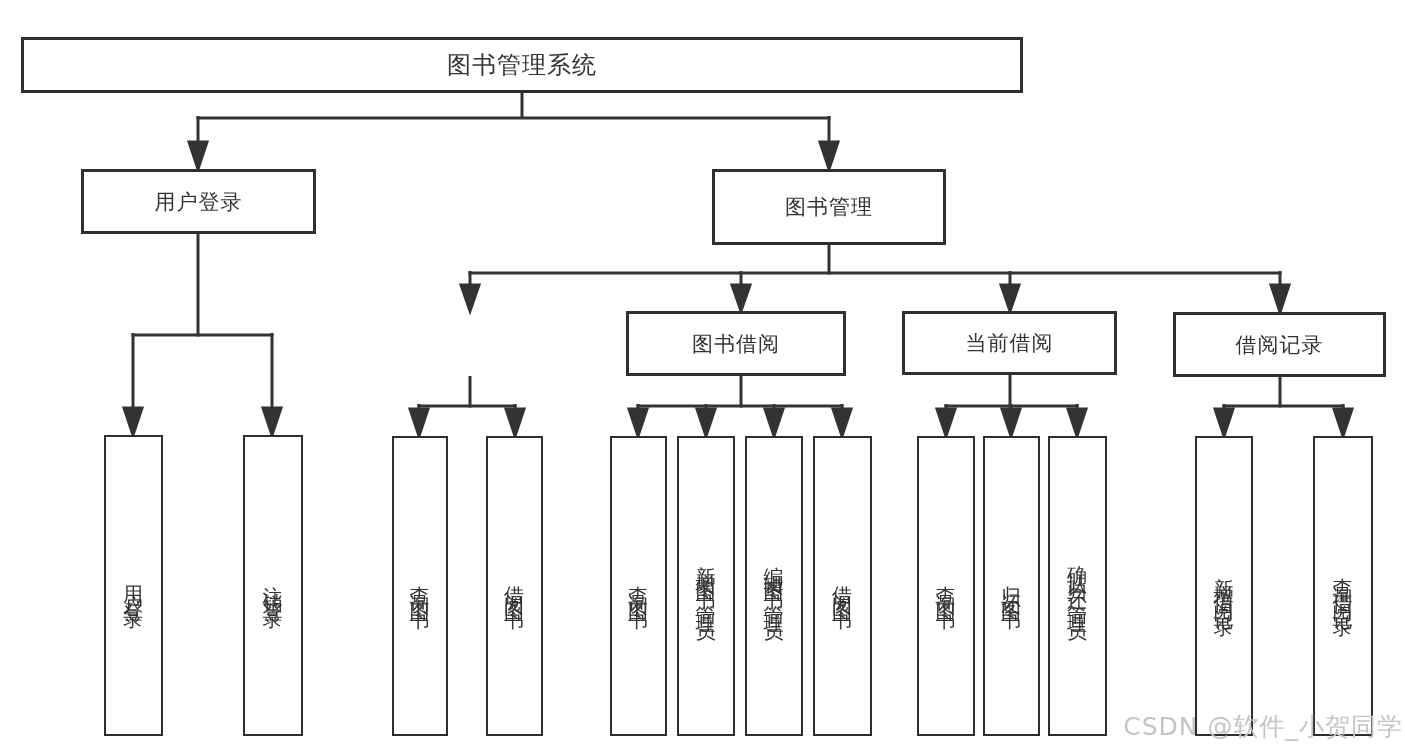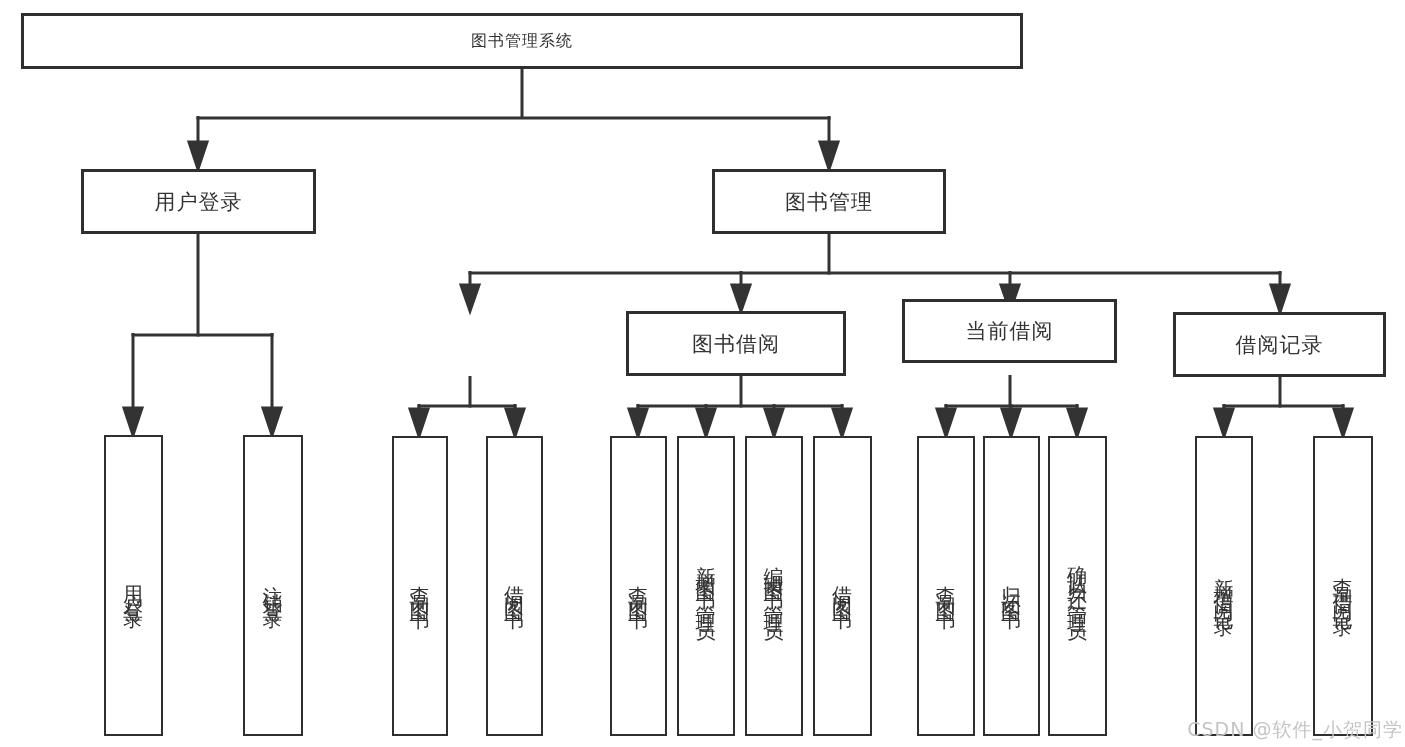--- a/index.html
+++ b/index.html
@@ -34,21 +34,21 @@
     border: 3px solid var(--border);
     background: #fff;
     display: flex;
     align-items: center;
     justify-content: center;
     color: var(--text);
     font-size: 21px;
     letter-spacing: 1px;
     white-space: nowrap;
   }
-  .node.root { font-size: 16px; }
+  .node.root { font-size: 24px; margin-top: 24px; }
   .vnode {
     position: absolute;
     box-sizing: border-box;
     border: 2px solid var(--border);
     background: #fff;
     display: flex;
     align-items: center;
     justify-content: center;
     color: var(--text);
     font-size: 20px;
@@ -57,21 +57,21 @@
     writing-mode: vertical-rl;
     text-orientation: mixed;
     letter-spacing: 8px;
     line-height: 1;
     white-space: nowrap;
   }
   .watermark {
     position: absolute;
     right: 2px;
     bottom: 4px;
-    font-size: 19px;
+    font-size: 25px;
     color: var(--watermark);
     letter-spacing: 1px;
     z-index: 10;
     pointer-events: none;
   }
 </style>
 </head>
 <body>
 
 <div class="canvas">
@@ -154,28 +154,28 @@
     </g>
   </svg>
 
   <div class="node root" style="left:21px;top:13px;width:1002px;height:56px">
     <span>图书管理系统</span>
   </div>
 
   <div class="node" style="left:81px;top:169px;width:235px;height:65px">
     <span>用户登录</span>
   </div>
-  <div class="node" style="left:712px;top:169px;width:234px;height:65px">
+  <div class="node" style="left:712px;top:169px;width:234px;height:76px">
     <span>图书管理</span>
   </div>
 
   <div class="node" style="left:626px;top:311px;width:220px;height:65px">
     <span>图书借阅</span>
   </div>
-  <div class="node" style="left:902px;top:299px;width:215px;height:64px">
+  <div class="node" style="left:902px;top:311px;width:215px;height:64px">
     <span>当前借阅</span>
   </div>
   <div class="node" style="left:1173px;top:312px;width:213px;height:65px">
     <span>借阅记录</span>
   </div>
 
   <div class="vnode" style="left:104px;top:435px;width:59px;height:301px">
     <span class="vlbl">用户登录</span>
   </div>
   <div class="vnode" style="left:243px;top:435px;width:60px;height:301px">

